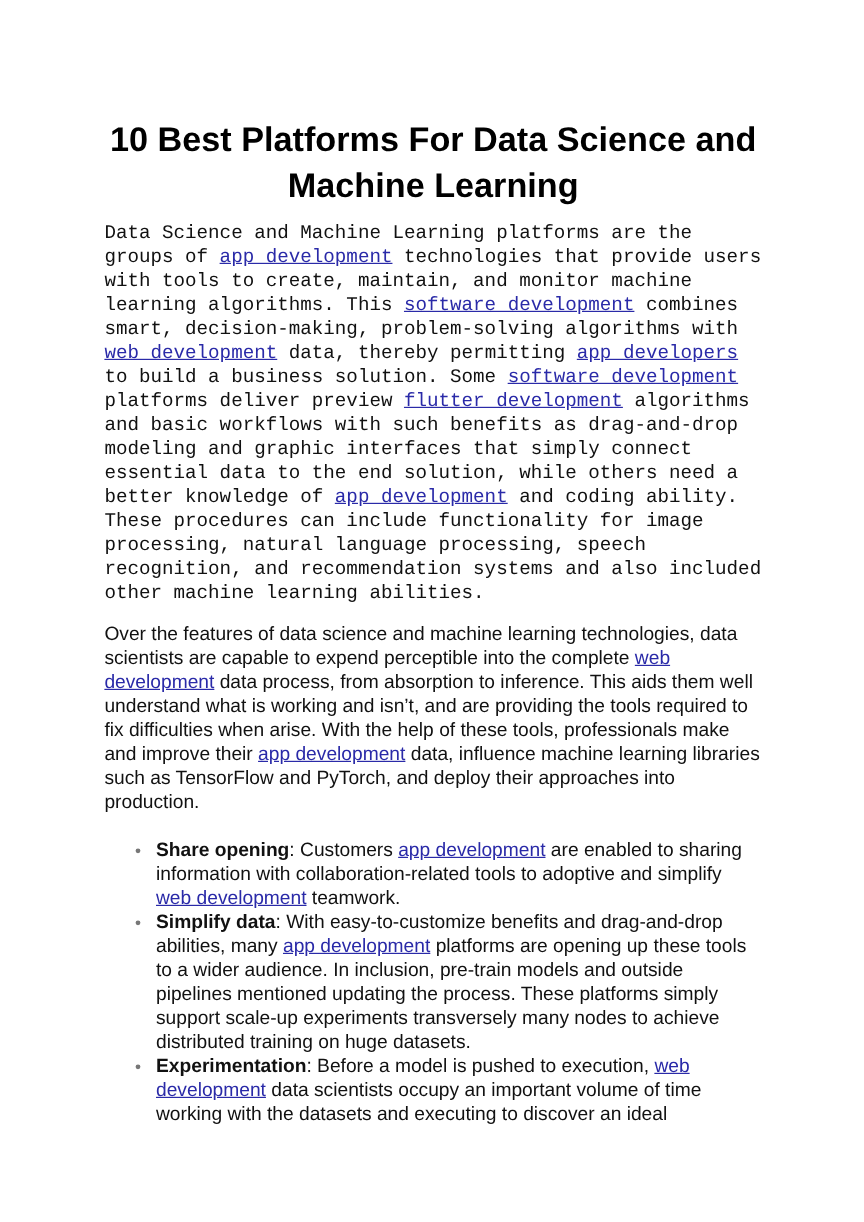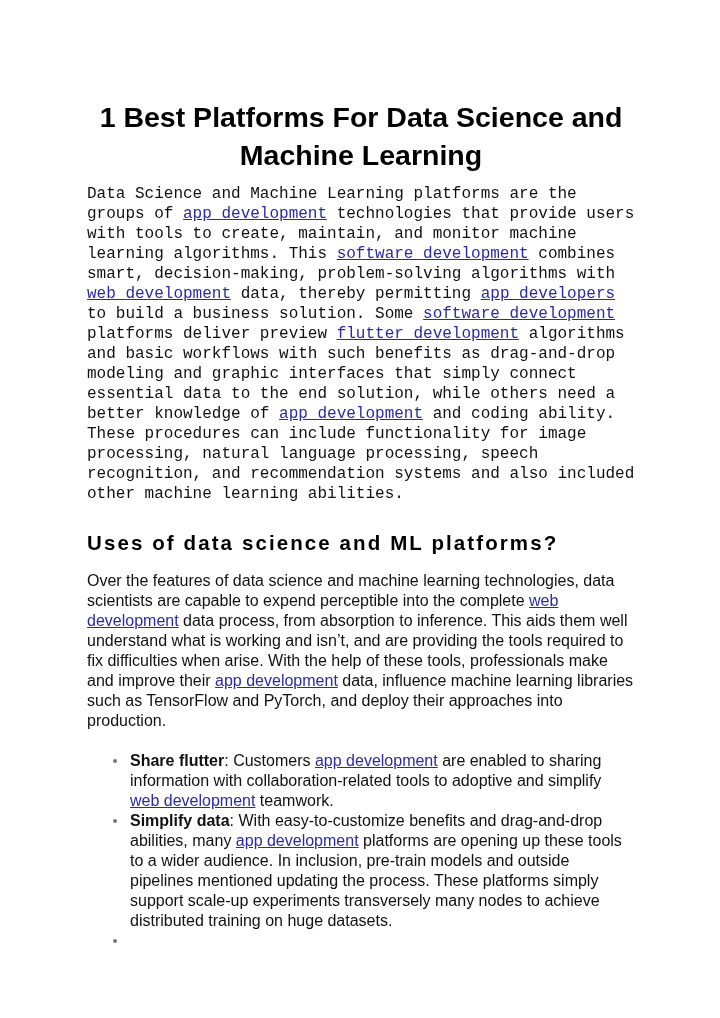--- a/index.html
+++ b/index.html
@@ -25,22 +25,21 @@
   .bullet {
     position: absolute; left: 26px; top: 8px; width: 4px; height: 4px;
     border-radius: 50%; background: #777;
   }
   b { font-weight: bold; }
 </style>
 </head>
 <body>
 
 <div class="page">
-  <h1>1 Best Platforms For Data Science and Machine Learning</h1>
+  <h1>10 Best Platforms For Data Science and Machine Learning</h1>
   <p class="intro">Data Science and Machine Learning platforms are the groups of <a href="#">app development</a> technologies that provide users with tools to create, maintain, and monitor machine learning algorithms. This <a href="#">software development</a> combines smart, decision-making, problem-solving algorithms with <a href="#">web development</a> data, thereby permitting <a href="#">app developers</a> to build a business solution. Some <a href="#">software development</a> platforms deliver preview <a href="#">flutter development</a> algorithms and basic workflows with such benefits as drag-and-drop modeling and graphic interfaces that simply connect essential data to the end solution, while others need a better knowledge of <a href="#">app development</a> and coding ability. These procedures can include functionality for image processing, natural language processing, speech recognition, and recommendation systems and also included other machine learning abilities.</p>
-  <h2>Uses of data science and ML platforms?</h2>
   <p class="body2">Over the features of data science and machine learning technologies, data scientists are capable to expend perceptible into the complete <a href="#">web development</a> data process, from absorption to inference. This aids them well understand what is working and isn’t, and are providing the tools required to fix difficulties when arise. With the help of these tools, professionals make and improve their <a href="#">app development</a> data, influence machine learning libraries such as TensorFlow and PyTorch, and deploy their approaches into production.</p>
   <ul>
-    <li><span class="bullet"></span><span><b>Share flutter</b>: Customers <a href="#">app development</a> are enabled to sharing information with collaboration-related tools to adoptive and simplify <a href="#">web development</a> teamwork.</span></li>
+    <li><span class="bullet"></span><span><b>Share opening</b>: Customers <a href="#">app development</a> are enabled to sharing information with collaboration-related tools to adoptive and simplify <a href="#">web development</a> teamwork.</span></li>
     <li><span class="bullet"></span><span><b>Simplify data</b>: With easy-to-customize benefits and drag-and-drop abilities, many <a href="#">app development</a> platforms are opening up these tools to a wider audience. In inclusion, pre-train models and outside pipelines mentioned updating the process. These platforms simply support scale-up experiments transversely many nodes to achieve distributed training on huge datasets.</span></li>
-    <li><span class="bullet"></span></li>
+    <li><span class="bullet"></span><span><b>Experimentation</b>: Before a model is pushed to execution, <a href="#">web development</a> data scientists occupy an important volume of time working with the datasets and executing to discover an ideal</span></li>
   </ul>
 </div>
 
 </body></html>

